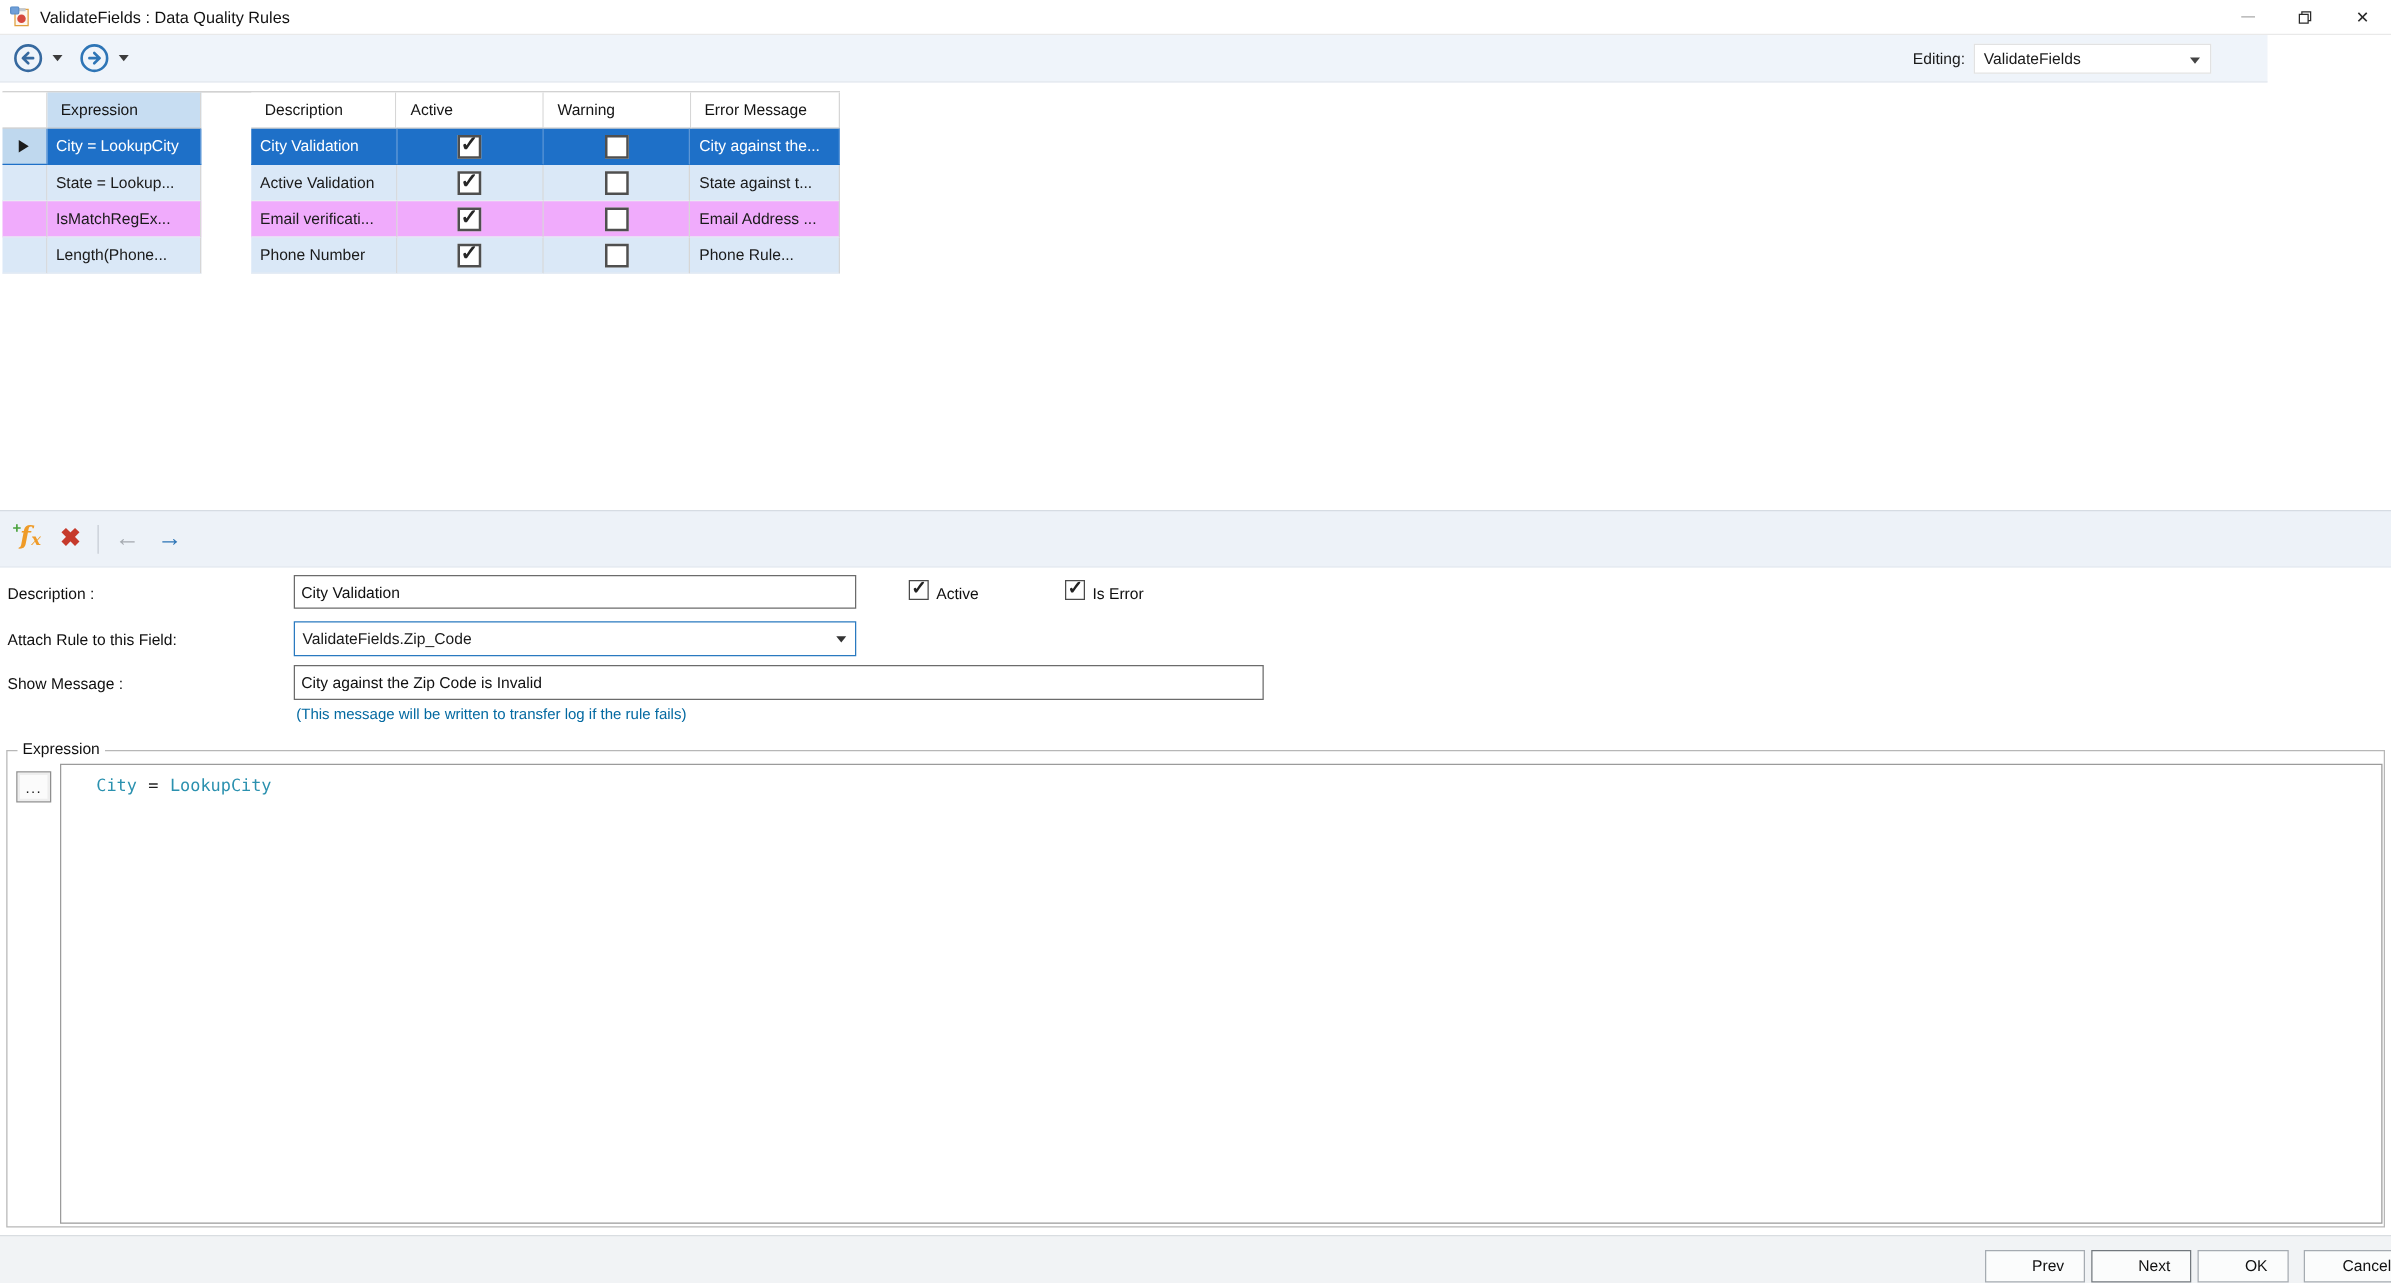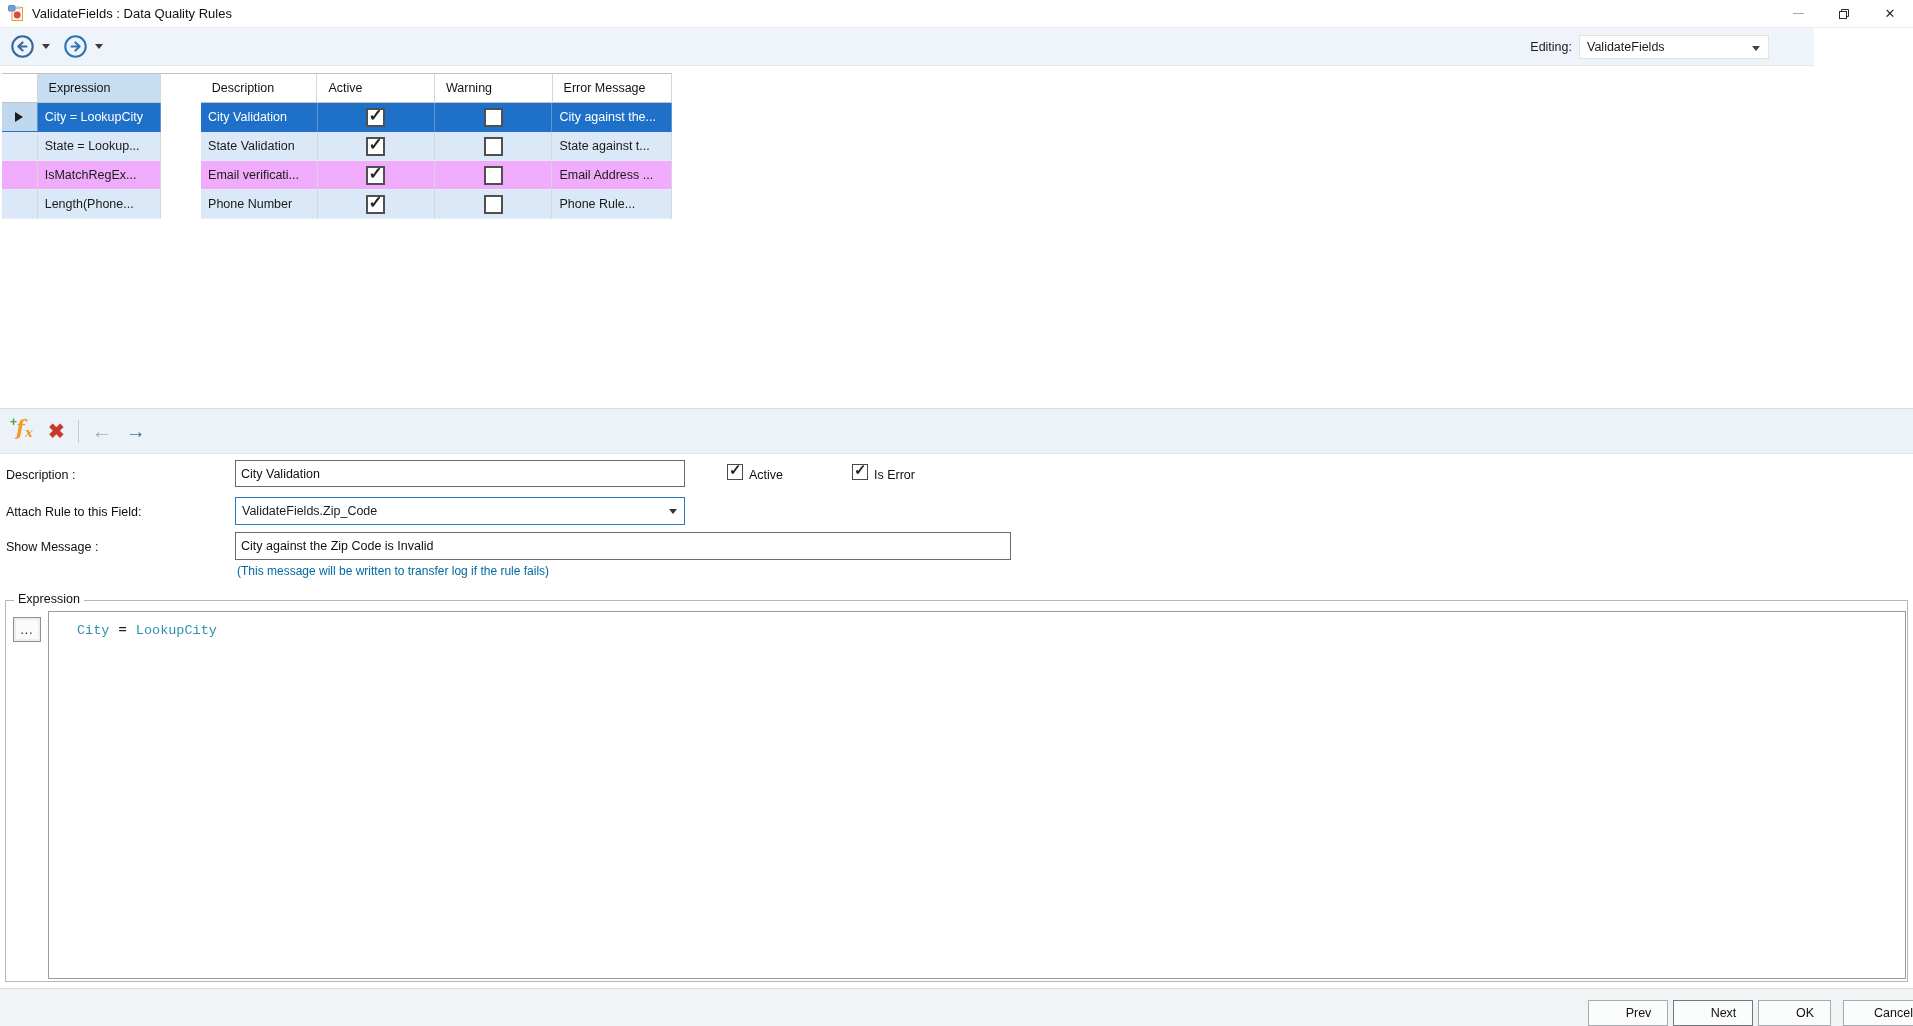--- a/index.html
+++ b/index.html
@@ -70,21 +70,21 @@
   
   .groupbox{position:absolute;left:5px;top:600px;width:1903px;height:382px;box-sizing:border-box;
             border:1px solid #b7b7b7;}
   .legend{position:absolute;left:8px;top:-9px;background:#fff;padding:0 4px;font-size:12.5px;color:#101010;}
   .ellipsis-btn{position:absolute;left:7px;top:16px;width:28px;height:25px;box-sizing:border-box;
                 border:1px solid #8f8f8f;background:#fbfbfb;display:flex;align-items:center;
                 justify-content:center;font-size:12px;letter-spacing:1px;box-shadow:0 0 0 2px #eee inset;}
   .code-editor{position:absolute;left:42px;top:10px;width:1858px;height:368px;box-sizing:border-box;
                border:1px solid #9b9b9b;background:#fff;font-family:"DejaVu Sans Mono",monospace;
                font-size:13.5px;padding:9px 0 0 28px;}
-  .tok-id{color:#2b91af;font-family:Liberation Mono, monospace;}
+  .tok-id{color:#2b91af;}
   .tok-op{color:#1e1e1e;padding:0 1px;}
   
   .footer{position:absolute;left:0;top:988px;width:1913px;height:38px;background:#f1f3f5;
           border-top:1px solid #d9dde1;}
   .fbtn{position:absolute;top:11px;height:26px;box-sizing:border-box;background:#fbfcfc;
         border:1px solid #a5abb1;font-size:12.5px;display:flex;align-items:center;justify-content:center;
         font-family:"Liberation Sans",sans-serif;color:#111;padding-left:21px;}
   .fbtn.default{border-color:#72787e;}
 </style>
 </head>
@@ -161,21 +161,21 @@
     </div>
     <div class="cell w-warn">
       <span class="gcb"></span>
     </div>
     <div class="cell w-err">City against the...</div>
   </div>
 
   <div class="grow r-alt">
     <div class="cell w-sel"></div>
     <div class="cell w-exp">State = Lookup...</div>
-    <div class="cell w-desc">State Validation</div>
+    <div class="cell w-desc">Active Validation</div>
     <div class="cell w-act">
       <span class="gcb checked"></span>
     </div>
     <div class="cell w-warn">
       <span class="gcb"></span>
     </div>
     <div class="cell w-err">State against t...</div>
   </div>
 
   <div class="grow r-white">

